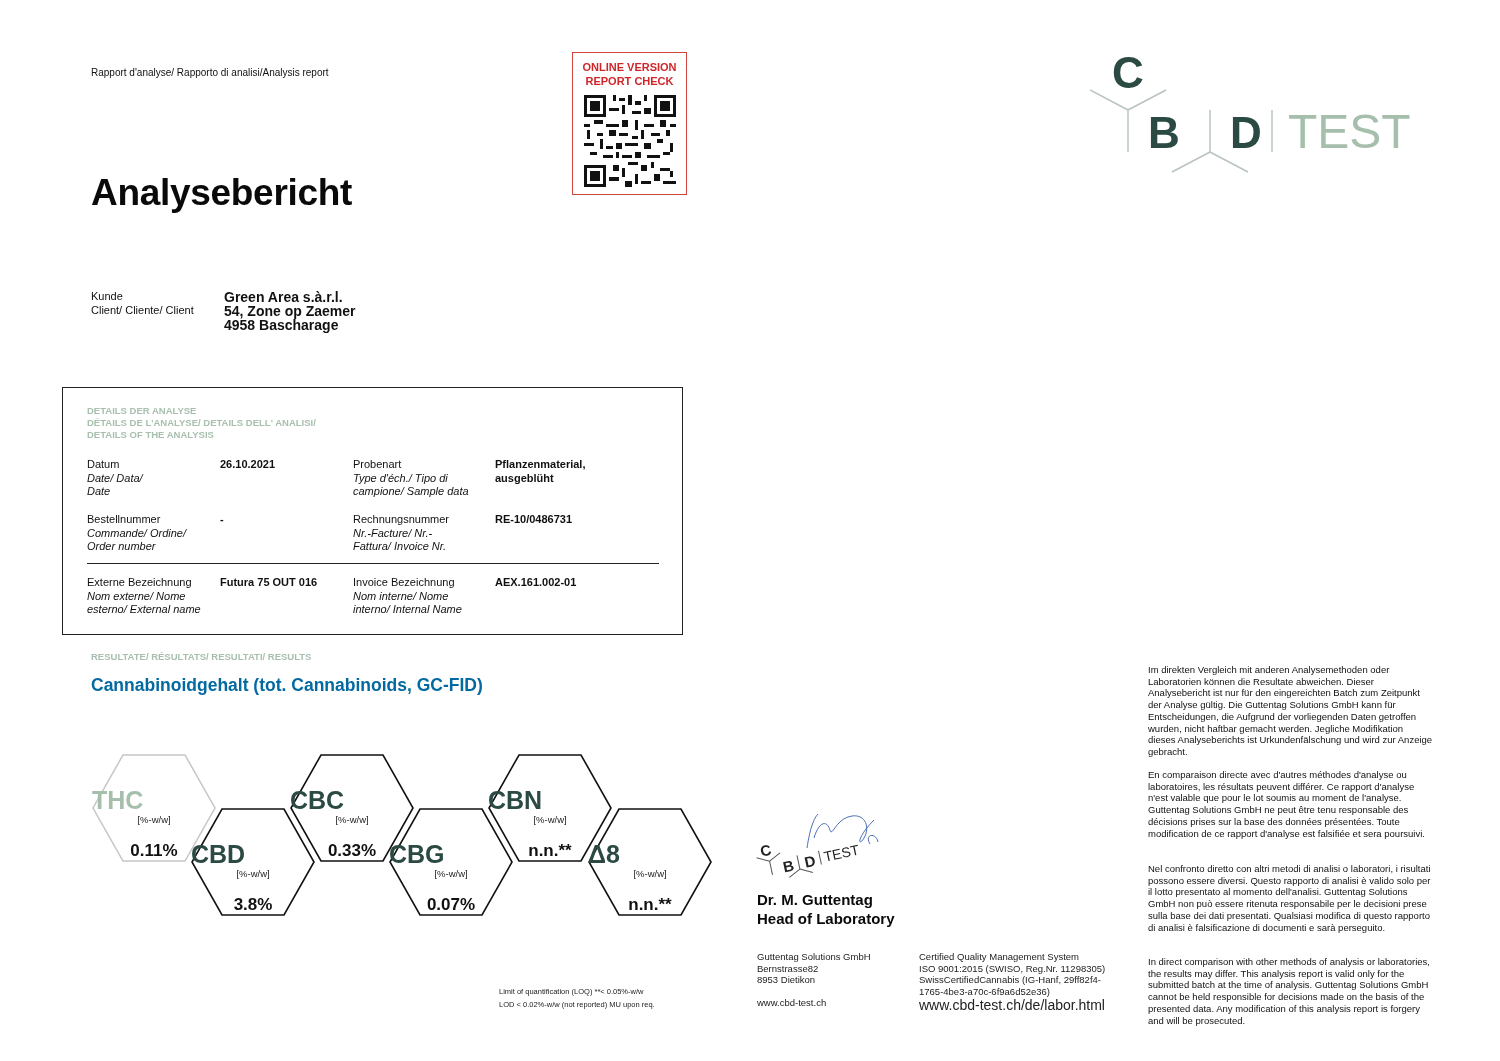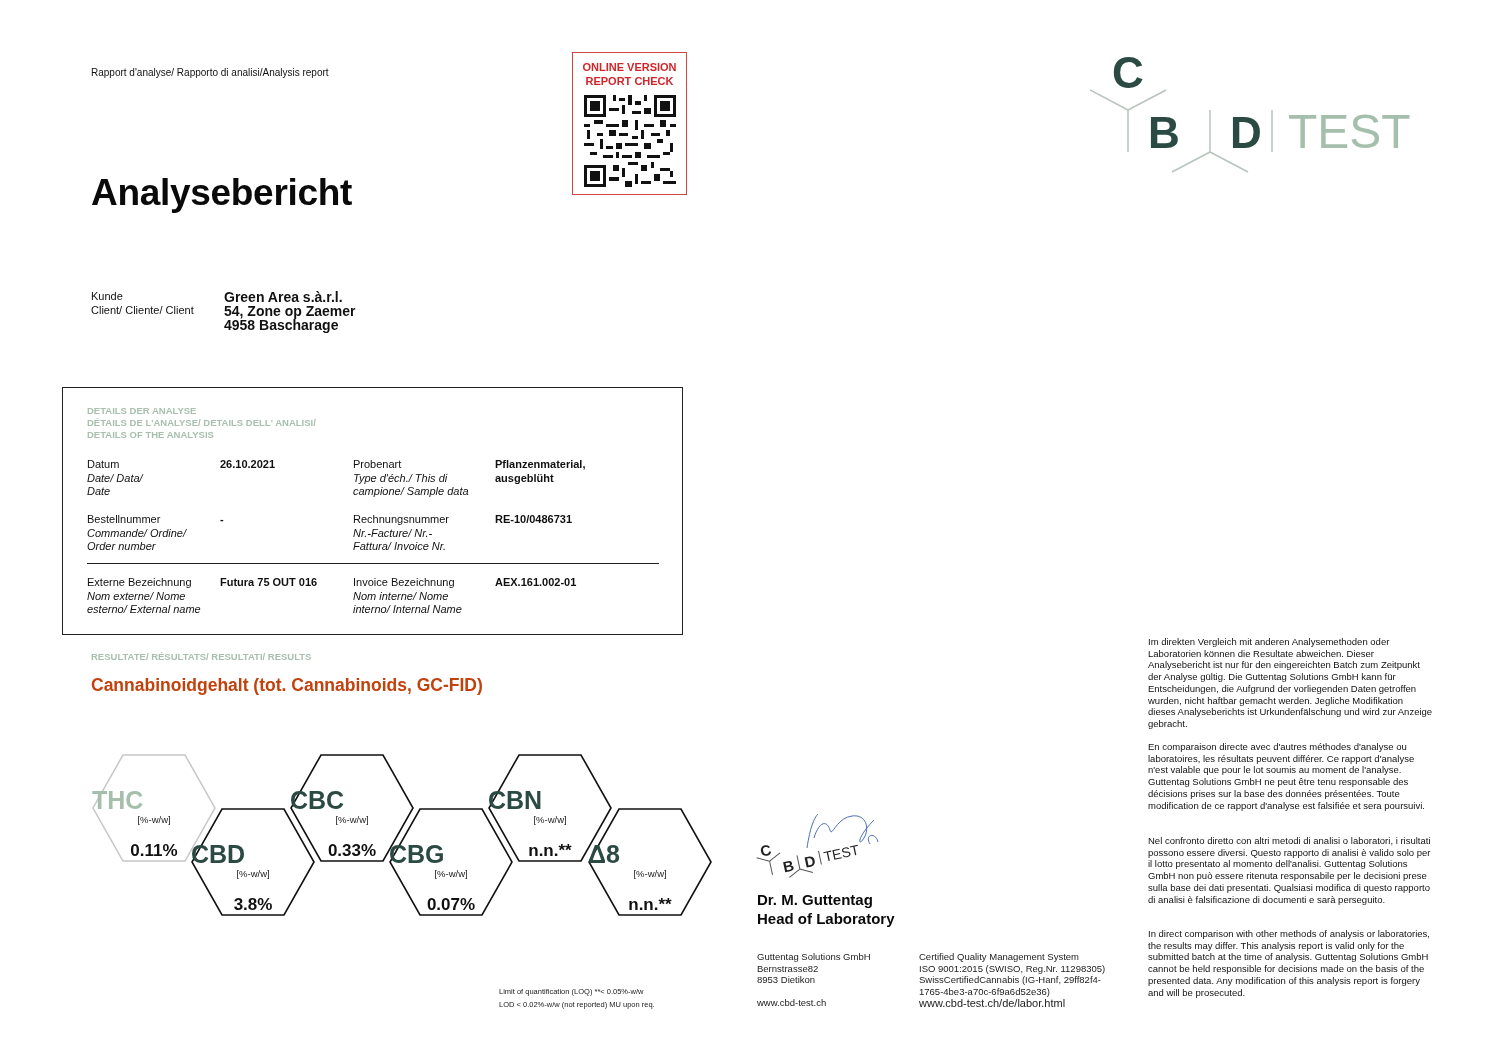--- a/index.html
+++ b/index.html
@@ -25,41 +25,41 @@
     
     .details-box { left: 62px; top: 367px; width: 621px; height: 248px; border: 1.5px solid #222; margin-top: 20px; }
     .details-head { position: absolute; left: 24px; top: 17px; font-size: 9.5px; font-weight: bold; color: #a8bfae; line-height: 12px; }
     .field-label { position: absolute; font-size: 11px; line-height: 13.5px; }
     .field-label .it { font-style: italic; }
     .field-value { position: absolute; font-size: 11px; font-weight: bold; line-height: 13.5px; }
     .details-divider { position: absolute; left: 24px; top: 175px; width: 572px; height: 0; border-top: 1.5px solid #222; }
 
     
     .results-head { left: 91px; top: 651px; font-size: 9.5px; font-weight: bold; color: #a8bfae; }
-    .results-title { left: 91px; top: 675px; font-size: 17.5px; font-weight: bold; color: #c2410c; }
+    .results-title { left: 91px; top: 675px; font-size: 17.5px; font-weight: bold; color: #0369a1; }
 
     .hex { position: absolute; width: 124px; height: 108px; }
     .hex svg { position: absolute; left: 0; top: 0; }
     .hex-name { position: absolute; left: 0; width: 100%; text-align: left; top: 32px; font-size: 25px; font-weight: bold; color: #2c4a44; }
     .hex-unit { position: absolute; left: 0; width: 100%; text-align: center; top: 60px; font-size: 9.5px; color: #222; }
     .hex-value { position: absolute; left: 0; width: 100%; text-align: center; top: 87px; font-size: 17px; font-weight: bold; color: #111; }
     .hex.muted .hex-name { color: #a6bfad; }
 
     .loq-note { left: 499px; top: 985px; font-size: 7.5px; line-height: 13px; color: #222; }
 
     
     .sig-logo { left: 752px; top: 808px; width: 140px; height: 70px; }
     .signer { left: 757px; top: 890px; font-size: 15px; font-weight: bold; line-height: 19px; color: #0a0a0a; }
     .company { left: 757px; top: 951px; font-size: 9.5px; line-height: 11.5px; color: #222; }
     .company-web { left: 757px; top: 997px; font-size: 9.5px; color: #222; }
     .cert { left: 919px; top: 951px; font-size: 9.5px; line-height: 11.5px; color: #222; }
-    .cert-web { left: 919px; top: 997px; font-size: 11px; color: #222; }
-
-    
-    .disclaimer { left: 1148px; width: 285px; font-size: 9.5px; line-height: 11.7px; color: #111; }
+    .cert-web { left: 919px; top: 997px; font-size: 14px; color: #222; }
+
+    
+    .disclaimer { left: 1148px; width: 285px; font-size: 9.5px; line-height: 11.7px; color: #111; margin-top: 28px; }
   </style>
 </head>
 <body>
 
 <div class="abs report-subtitle">Rapport d'analyse/ Rapporto di analisi/Analysis report</div>
 <h1 class="abs page-title">Analysebericht</h1>
 
 <div class="abs qr-box">
   <div class="qr-label">
     <div>ONLINE VERSION</div>
@@ -169,21 +169,21 @@
 
   <div class="field-label" style="left:24px;top:70px;">
     <div>Datum</div>
     <div class="it">Date/ Data/</div>
     <div class="it">Date</div>
   </div>
   <div class="field-value" style="left:157px;top:70px;">26.10.2021</div>
 
   <div class="field-label" style="left:290px;top:70px;">
     <div>Probenart</div>
-    <div class="it">Type d'éch./ This di</div>
+    <div class="it">Type d'éch./ Tipo di</div>
     <div class="it">campione/ Sample data</div>
   </div>
   <div class="field-value" style="left:432px;top:70px;">
     <div>Pflanzenmaterial,</div>
     <div>ausgeblüht</div>
   </div>
 
   <div class="field-label" style="left:24px;top:125px;">
     <div>Bestellnummer</div>
     <div class="it">Commande/ Ordine/</div>

